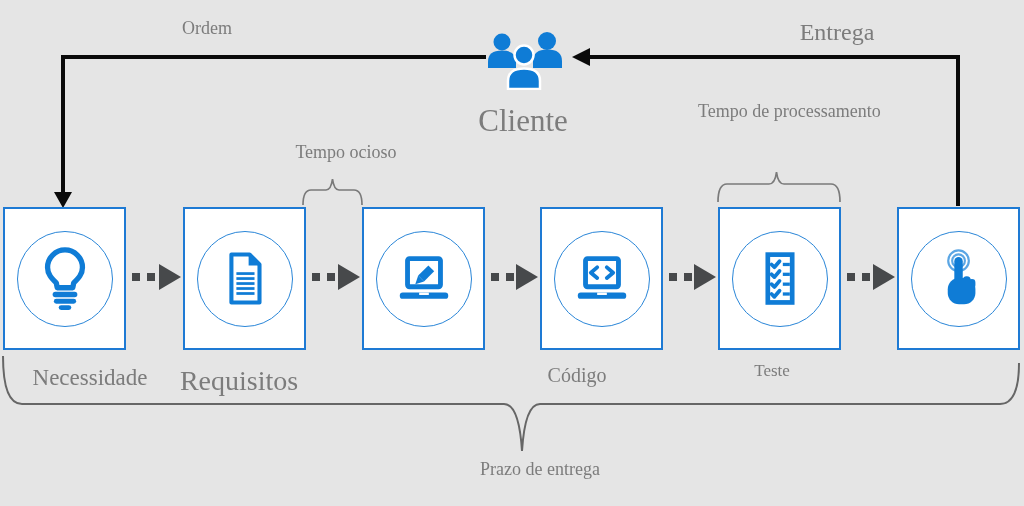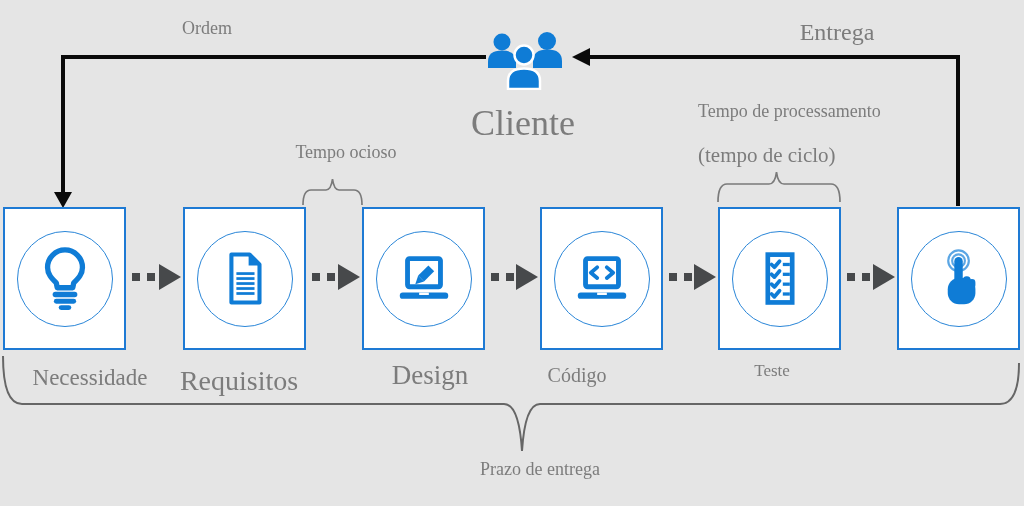--- a/index.html
+++ b/index.html
@@ -15,21 +15,21 @@
     position:absolute;top:207px;width:123px;height:143px;box-sizing:border-box;
     background:#fff;border:2px solid #1e7ad4;z-index:2;
     display:flex;align-items:center;justify-content:center;
   }
   .stage-circle{
     width:96px;height:96px;border-radius:50%;border:1.5px solid #2a86d8;
     display:flex;align-items:center;justify-content:center;box-sizing:border-box;
   }
   .lbl-ordem{left:207px;top:19px;font-size:18px;}
   .lbl-entrega{left:792px;top:19px;font-size:24px;margin-left:45px;}
-  .lbl-cliente{left:523px;top:104px;font-size:36px;text-align:right;}
+  .lbl-cliente{left:523px;top:104px;font-size:31px;text-align:right;}
   .lbl-tempo-ocioso{left:346px;top:143px;font-size:18px;}
   .lbl-proc-1{left:698px;top:102px;font-size:18px;}
   .lbl-proc-2{left:698px;top:144px;font-size:21px;}
   .lbl-prazo{left:540px;top:460px;font-size:18px;}
   .lbl-s0{left:90px;top:365px;font-size:23px;}
   .lbl-s1{left:239px;top:366px;font-size:28px;}
   .lbl-s2{left:430px;top:361px;font-size:27px;}
   .lbl-s3{left:577px;top:364px;font-size:20px;}
   .lbl-s4{left:772px;top:362px;font-size:17px;}
   .lbl-s5{left:968px;top:362px;font-size:23px;}
@@ -86,21 +86,20 @@
       <circle cx="41" cy="27" r="9.5" stroke="#fff" stroke-width="2.5"></circle>
       <path d="M25 61 v-8 q0 -12.5 16 -12.5 q16 0 16 12.5 V61 Z" stroke="#fff" stroke-width="2.5"></path>
     </g>
   </svg>
 
   <div class="lbl center lbl-ordem">Ordem</div>
   <div class="lbl center lbl-entrega">Entrega</div>
   <div class="lbl center lbl-cliente">Cliente</div>
   <div class="lbl center lbl-tempo-ocioso">Tempo ocioso</div>
   <div class="lbl lbl-proc-1">Tempo de processamento</div>
-  <div class="lbl lbl-proc-2">(tempo de ciclo)</div>
   <div class="lbl center lbl-prazo">Prazo de entrega</div>
 
   <div class="stage-box" style="left:3px">
     <div class="stage-circle">
       <svg width="62" height="68" viewBox="0 0 64 68">
         <g stroke="#0f7cd6" fill="none" stroke-linecap="round" stroke-linejoin="round">
           <path d="M23 38 C18 33 14 29 14 22 A18 18 0 1 1 50 22 C50 29 46 33 41 38 L40 43 H24 Z" stroke-width="5.5"></path>
           <line x1="22" y1="50" x2="42" y2="50" stroke-width="5.5"></line>
           <line x1="23" y1="57" x2="41" y2="57" stroke-width="5"></line>
           <line x1="28" y1="63.5" x2="36" y2="63.5" stroke-width="5"></line>
@@ -133,21 +132,20 @@
         <rect x="15" y="7" width="34" height="29" rx="2" fill="none" stroke="#0f7cd6" stroke-width="5"></rect>
         <rect x="7" y="42" width="50" height="6.5" rx="3" fill="#0f7cd6"></rect>
         <rect x="27" y="42" width="10" height="2.5" fill="#fff"></rect>
         <g fill="#0f7cd6">
           <path d="M26 24.5 L36.5 14 L42.5 20 L32 30.5 Z"></path>
           <path d="M26 24.5 L32 30.5 L23 33.5 Z"></path>
         </g>
       </svg>
     </div>
   </div>
-  <div class="lbl center lbl-s2">Design</div>
 
   <div class="stage-box" style="left:540px">
     <div class="stage-circle">
       <svg width="62" height="58" viewBox="0 0 64 56">
         <rect x="15" y="7" width="34" height="29" rx="2" fill="none" stroke="#0f7cd6" stroke-width="5"></rect>
         <rect x="7" y="42" width="50" height="6.5" rx="3" fill="#0f7cd6"></rect>
         <rect x="27" y="42" width="10" height="2.5" fill="#fff"></rect>
         <g stroke="#0f7cd6" stroke-width="4" fill="none" stroke-linecap="round" stroke-linejoin="round">
           <path d="M27 16 L20.5 21.5 L27 27"></path>
           <path d="M37 16 L43.5 21.5 L37 27"></path>

